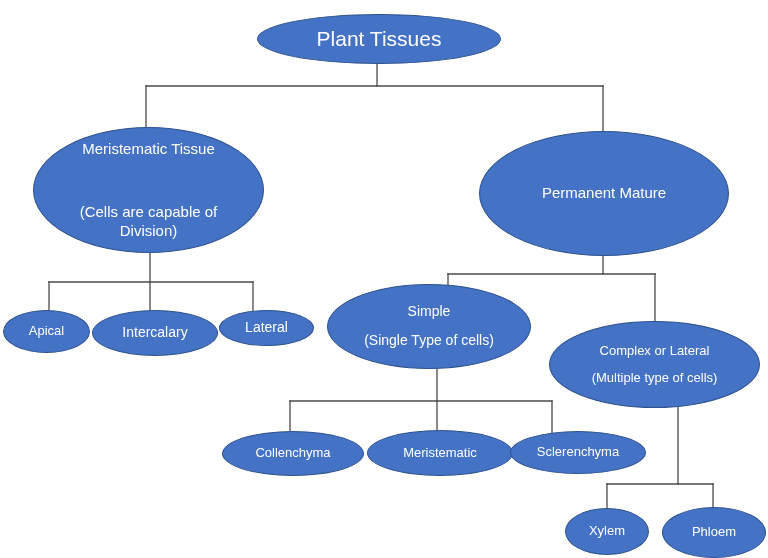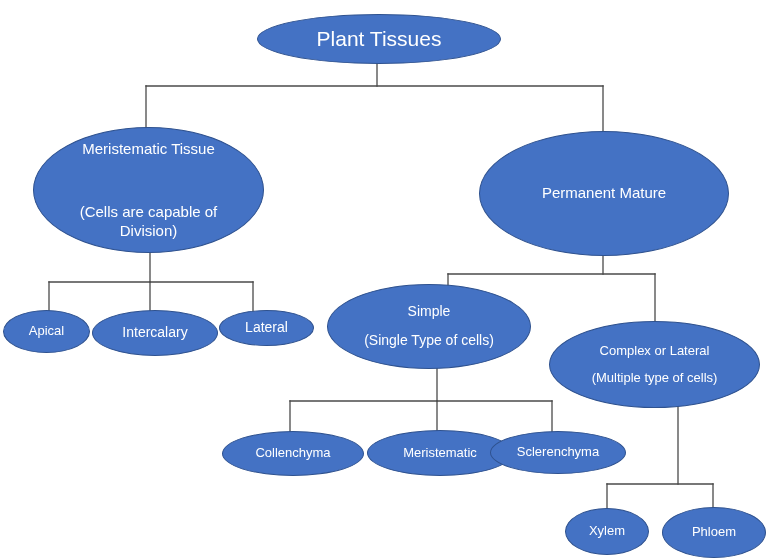--- a/index.html
+++ b/index.html
@@ -124,21 +124,21 @@
   </div>
 
   <div class="node" style="left:222px; top:431px; width:142px; height:45px; font-size:13px;">
     <span class="label">Collenchyma</span>
   </div>
 
   <div class="node" style="left:367px; top:430px; width:146px; height:46px; font-size:13px;">
     <span class="label">Meristematic</span>
   </div>
 
-  <div class="node" style="left:490px; top:431px; width:136px; height:43px; font-size:13px;">
+  <div class="node" style="left:510px; top:431px; width:136px; height:43px; font-size:13px;">
     <span class="label">Sclerenchyma</span>
   </div>
 
   <div class="node" style="left:565px; top:508px; width:84px; height:47px; font-size:13px;align-items:center;">
     <span class="label">Xylem</span>
   </div>
 
   <div class="node" style="left:662px; top:507px; width:104px; height:51px; font-size:13px;text-align:right;">
     <span class="label">Phloem</span>
   </div>

